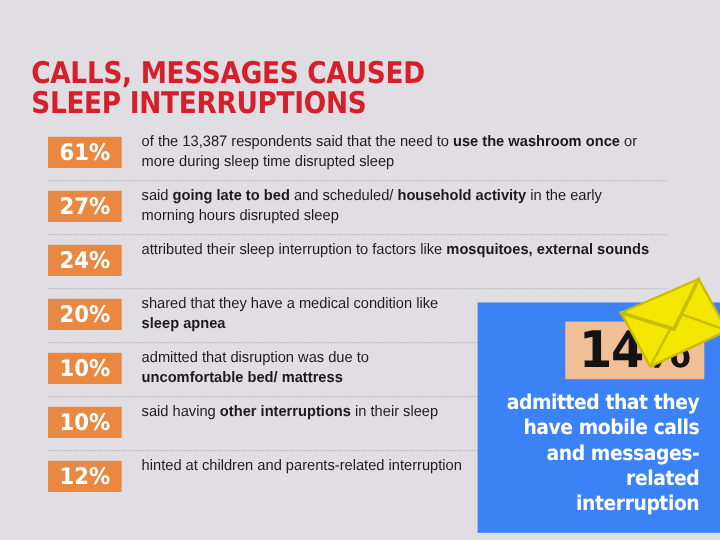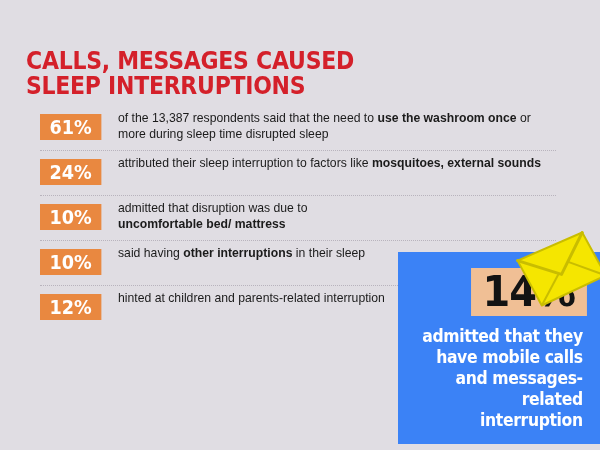--- a/index.html
+++ b/index.html
@@ -143,22 +143,30 @@
     <div class="title-line">CALLS, MESSAGES CAUSED</div>
     <div class="title-line">SLEEP INTERRUPTIONS</div>
   </div>
 
   <div class="rows" id="rows-container">
       <div class="row">
         <div class="badge">61%</div>
         <div class="row-text"><span>of the 13,387 respondents said that the need to </span><b>use the washroom once</b><span> or more during sleep time disrupted sleep</span></div>
       </div>
       <div class="row">
+        <div class="badge">27%</div>
+        <div class="row-text"><span>said </span><b>going late to bed</b><span> and scheduled/ </span><b>household activity</b><span> in the early morning hours disrupted sleep</span></div>
+      </div>
+      <div class="row">
         <div class="badge">24%</div>
         <div class="row-text"><span>attributed their sleep interruption to factors like </span><b>mosquitoes, external sounds</b></div>
+      </div>
+      <div class="row narrow">
+        <div class="badge">20%</div>
+        <div class="row-text"><span>shared that they have a medical condition like </span><b>sleep apnea</b></div>
       </div>
       <div class="row narrow">
         <div class="badge">10%</div>
         <div class="row-text"><span>admitted that disruption was due to </span><b>uncomfortable bed/ mattress</b></div>
       </div>
       <div class="row narrow">
         <div class="badge">10%</div>
         <div class="row-text"><span>said having </span><b>other interruptions</b><span> in their sleep</span></div>
       </div>
       <div class="row last narrow">

